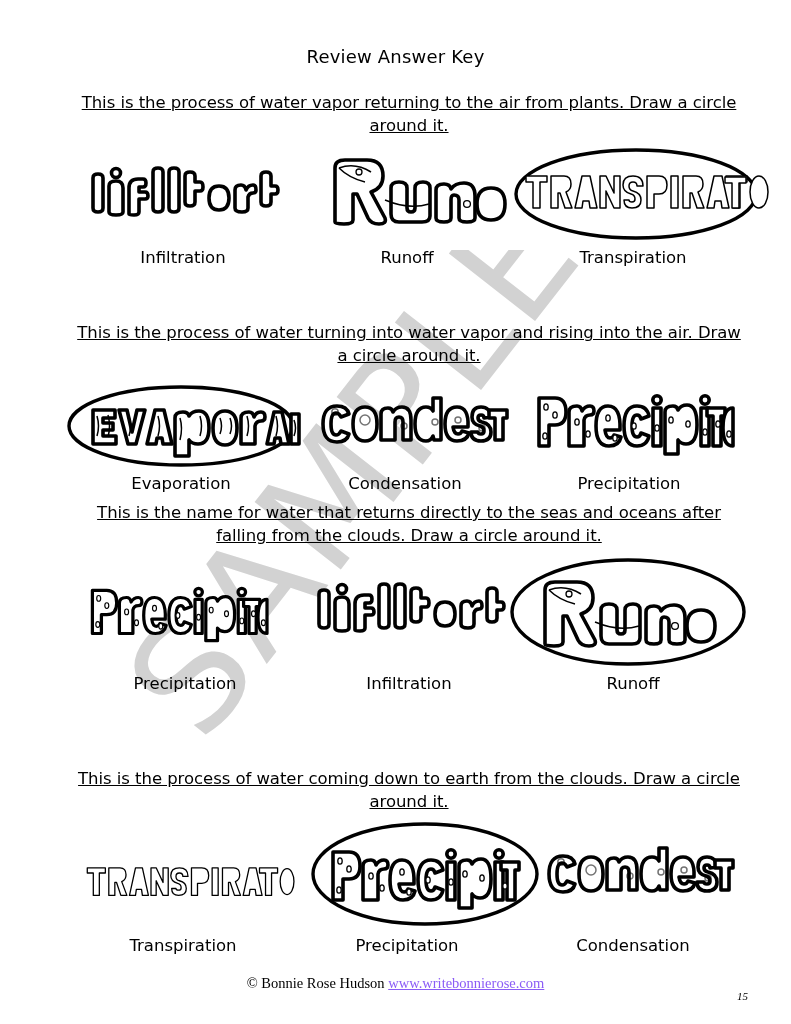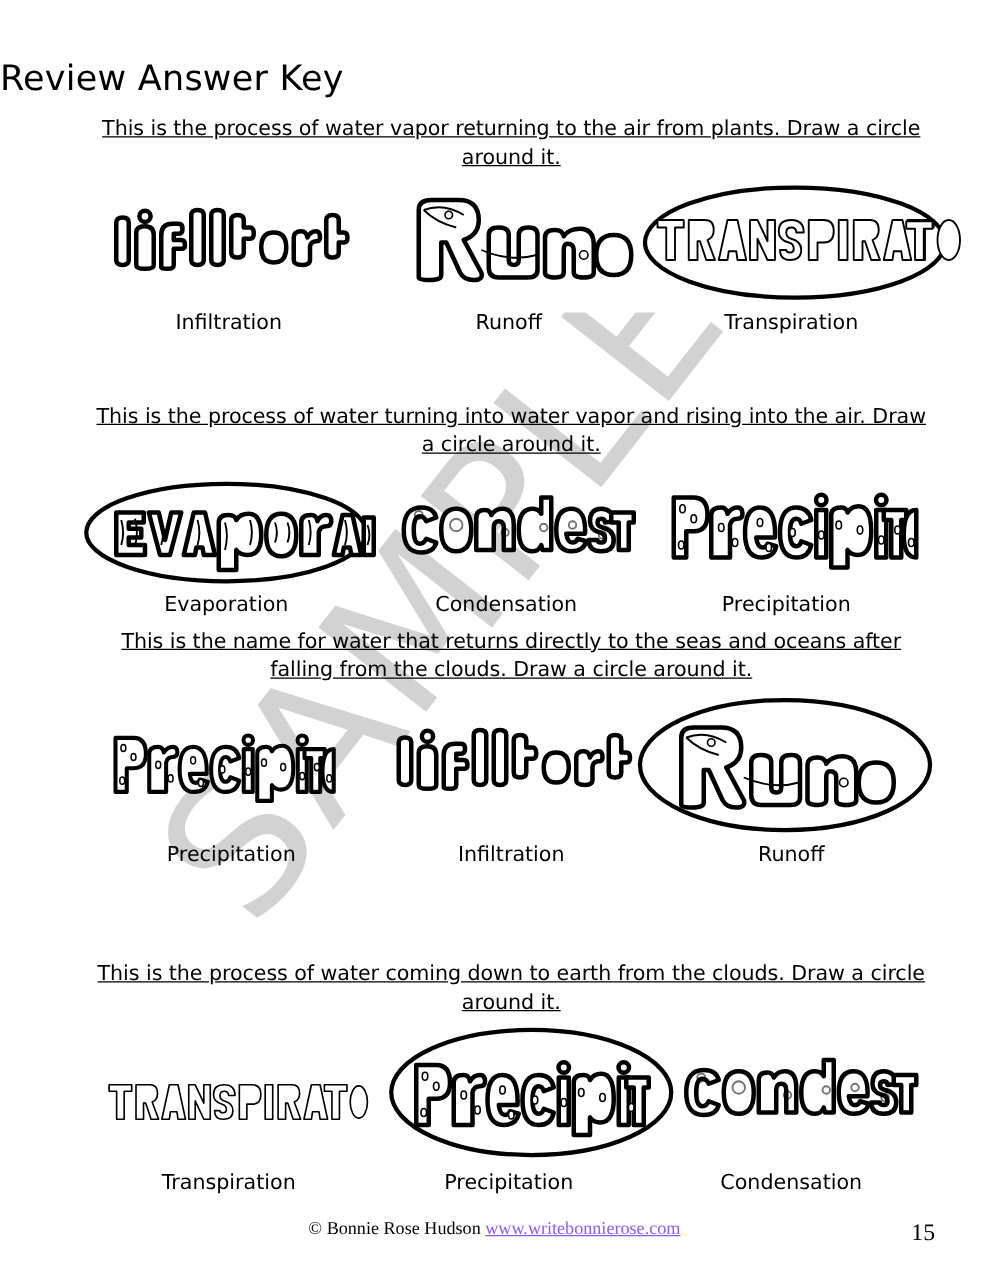--- a/index.html
+++ b/index.html
@@ -39,22 +39,22 @@
     fill: #d2d2d2;
     letter-spacing: 4px;
   }
 
   
   .page-title {
     position: absolute;
     top: 46px;
     left: 0;
     width: 791px;
-    text-align: left;
-    font-size: 28px;
+    text-align: center;
+    font-size: 18px;
     font-weight: 400;
     letter-spacing: .2px;
     z-index: 10;
   }
 
   
   .qblock {
     position: absolute;
     left: 73px;
     width: 672px;
@@ -107,22 +107,23 @@
     width: 791px;
     text-align: center;
   }
   .footer-credit .lnk {
     color: #8b5cf6;
     text-decoration: underline;
   }
   .footer-page {
     position: absolute;
     right: 43px;
-    top: 1px;
-    font-size: 19px;
+    top: 15px;
+    font-size: 11px;
+    font-style: italic;
   }
 
   
   .wa-outer { fill: #ffffff; stroke: #000000; stroke-width: 3.6; stroke-linejoin: round; }
   .wa-inner { fill: none; stroke: #000000; stroke-width: 1.5; }
   .wa-thin  { fill: #ffffff; stroke: #000000; stroke-width: 1.5; stroke-linejoin: round; }
   .wa-dot   { fill: #ffffff; stroke: #000000; stroke-width: 1.3; }
   .oval     { fill: none; stroke: #000000; stroke-width: 3.4; }
 </style>
 </head>

